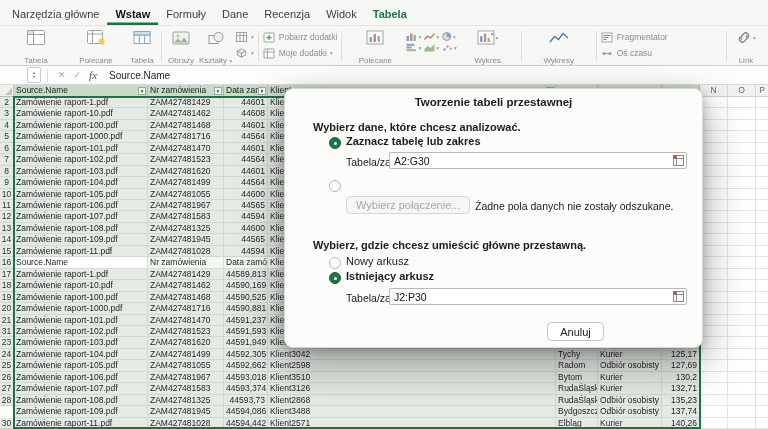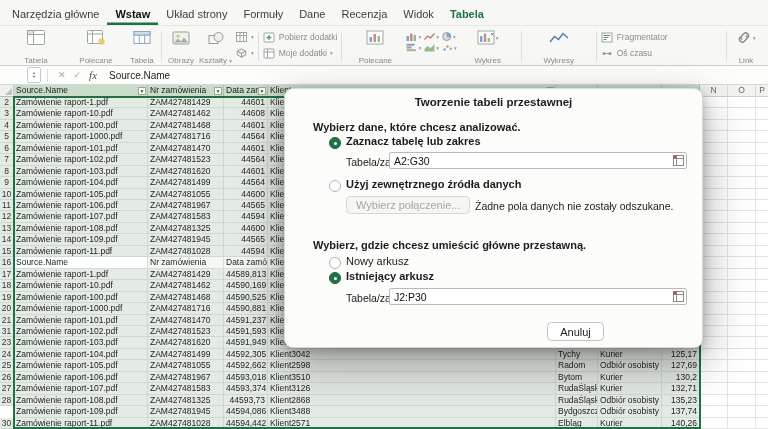--- a/index.html
+++ b/index.html
@@ -91,21 +91,20 @@
   .btn.dis{color:#a6a6a4;background:#f6f6f4;border-color:#d5d5d3;padding:0 9px;white-space:nowrap}
 </style>
 </head>
 <body>
 
 <div class="app">
 
   <div class="tabbar">
     <div class="tab">Narzędzia główne</div>
     <div class="tab active">Wstaw</div>
-    <div class="tab">Układ strony</div>
     <div class="tab">Formuły</div>
     <div class="tab">Dane</div>
     <div class="tab">Recenzja</div>
     <div class="tab">Widok</div>
     <div class="tab ctx">Tabela</div>
   </div>
 
   <div class="ribbon">
 
     <div class="rgroup">
@@ -700,21 +699,20 @@
     <div class="fieldwrap" style="left:104px;top:63px;width:298px;height:17px">
       <input readonly="" value="A2:G30" style="">
       <svg class="rpick" width="11" height="11" viewBox="0 0 11 11">
           <rect x="0.5" y="0.5" width="10" height="10" fill="#fff" stroke="#8a8a88"></rect>
           <path d="M0.5 3.5h10M3.5 0.5v10" stroke="#8a8a88" fill="none"></path>
           <rect x="0.5" y="0.5" width="3" height="3" fill="#c0504d"></rect>
         </svg>
     </div>
 
     <span class="rad" style="left:44px;top:91px"></span>
-    <span class="rlbl b" style="left:61px;top:89px">Użyj zewnętrznego źródła danych</span>
 
     <button class="btn dis" style="left:61px;top:107px;height:18px">Wybierz połączenie...</button>
     <span class="slbl" style="left:190px;top:111px">Żadne pola danych nie zostały odszukane.</span>
 
     <div class="dsec" style="left:28px;top:150px">Wybierz, gdzie chcesz umieścić główne przestawną.</div>
 
     <span class="rad" style="left:44px;top:168px"></span>
     <span class="rlbl" style="left:61px;top:166px">Nowy arkusz</span>
 
     <span class="rad on" style="left:44px;top:183px"></span>

